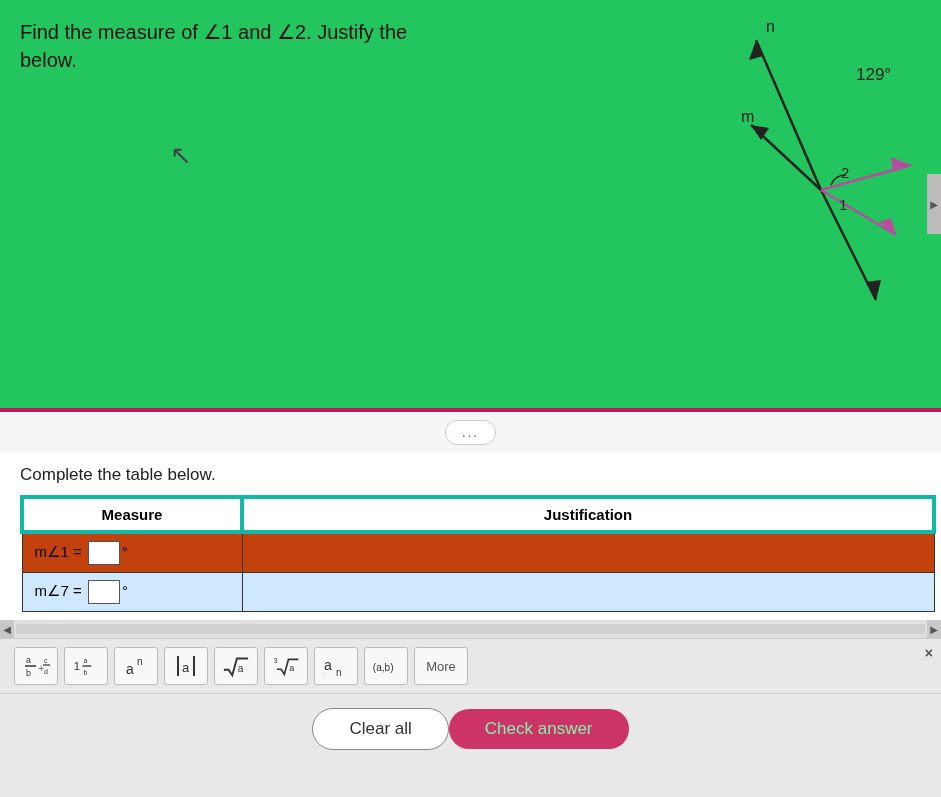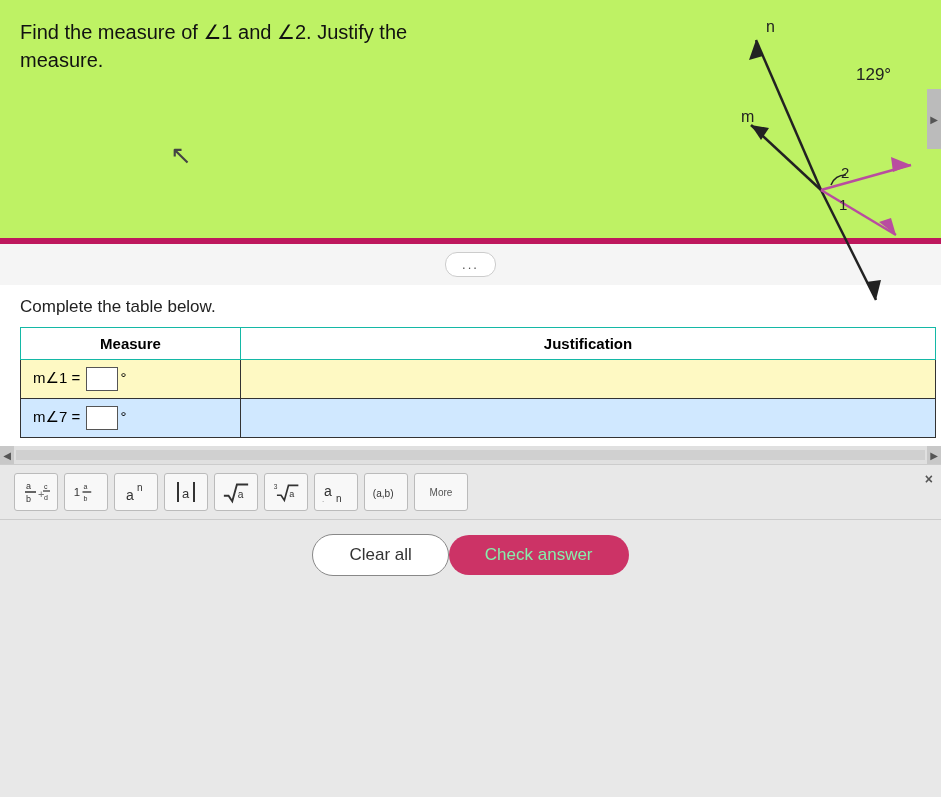--- a/index.html
+++ b/index.html
@@ -14,25 +14,25 @@
 
     .main-container {
       width: 941px;
       height: 797px;
       background: #e8e8e8;
       position: relative;
     }
 
     
     .question-area {
-      background: #bef264;
+      background: #22c55e;
       padding: 18px 20px 10px 20px;
       position: relative;
-      height: 244px;
-      border-bottom: 6px solid #be185d;
+      height: 412px;
+      border-bottom: 4px solid #be185d;
     }
 
     .question-text {
       font-size: 20px;
       color: #111;
       line-height: 1.4;
       max-width: 500px;
     }
 
     
@@ -93,34 +93,34 @@
       margin-bottom: 10px;
     }
 
     .answer-table {
       width: 100%;
       border-collapse: collapse;
       border: 1px solid #333;
     }
 
     .answer-table th {
-      border: 1px solid #14b8a6;
+      border: 4px solid #14b8a6;
       padding: 7px 12px;
       font-size: 15px;
       font-weight: 600;
       background: #fff;
       text-align: center;
       margin-left: 32px;
     }
 
     .answer-table td {
       border: 1px solid #333;
       padding: 7px 12px;
       font-size: 15px;
-      background: #fef9c3;
+      background: #c2410c;
     }
 
     .measure-cell {
       width: 220px;
       white-space: nowrap;
     }
 
     .input-box {
       display: inline-block;
       width: 32px;
@@ -264,21 +264,21 @@
     }
   </style>
 </head>
 <body>
 
 <div class="main-container">
 
   <div class="question-area">
     <div class="question-text">
       <span>Find the measure of ∠1 and ∠2. Justify the</span><br>
-      <span>measure.</span>
+      <span>below.</span>
     </div>
 
     <div class="cursor-icon">↖</div>
 
     <div class="diagram">
       <svg viewBox="0 0 280 300" width="280" height="300">
 
         <line x1="180" y1="180" x2="115" y2="30" stroke="#222" stroke-width="2.5"></line>
 
         <polygon points="115,30 108,50 122,46" fill="#222"></polygon>
@@ -413,21 +413,21 @@
       </svg>
     </button>
 
     <button class="toolbar-btn">
       <svg viewBox="0 0 36 28">
         <text x="1" y="20" font-size="13" fill="#333">(a,b)</text>
       </svg>
     </button>
 
     <button class="toolbar-btn" style="width:54px;">
-      <span style="font-size:10px; color:#555;">More</span>
+      <span style="font-size:13px; color:#555;">More</span>
     </button>
 
     <div class="close-x">×</div>
   </div>
 
   <div class="bottom-buttons">
     <button class="clear-all-btn">Clear all</button>
     <button class="check-answer-btn">Check answer</button>
   </div>
 </div>

